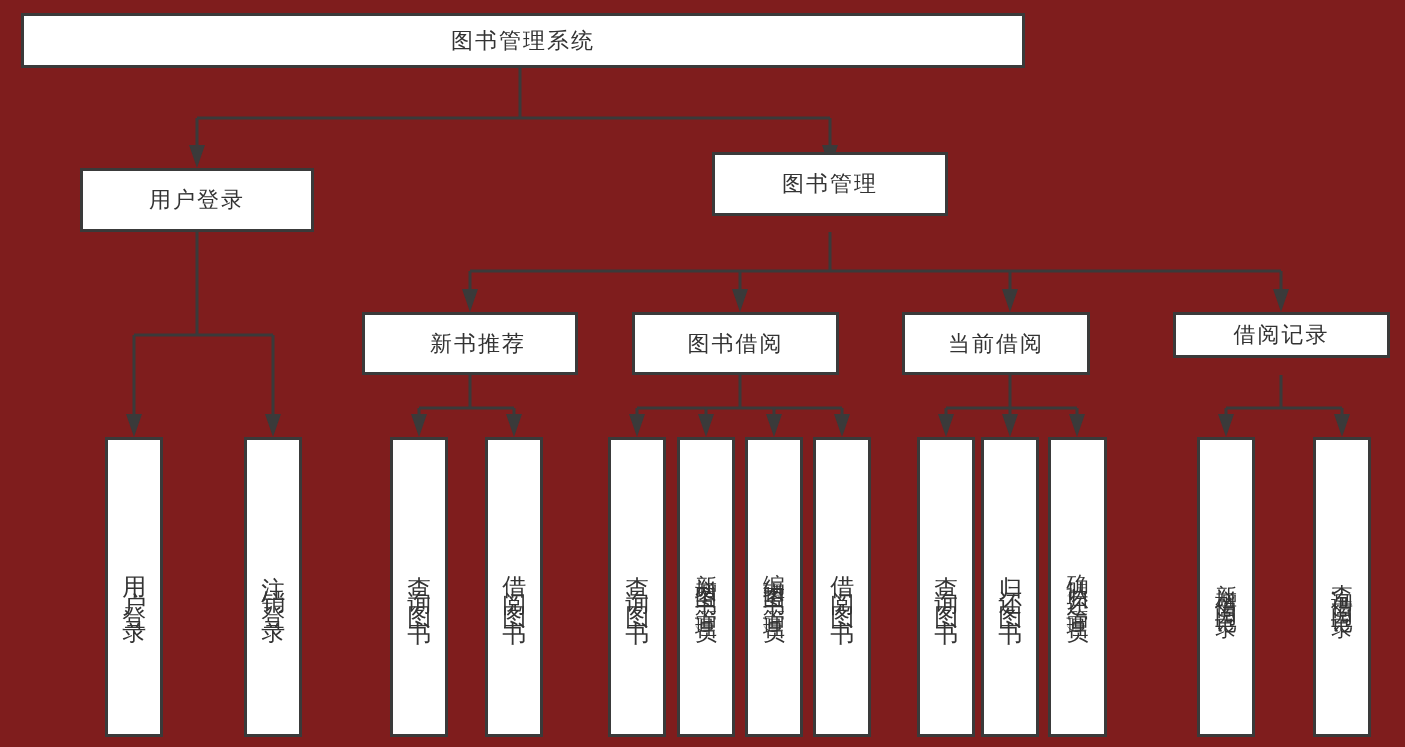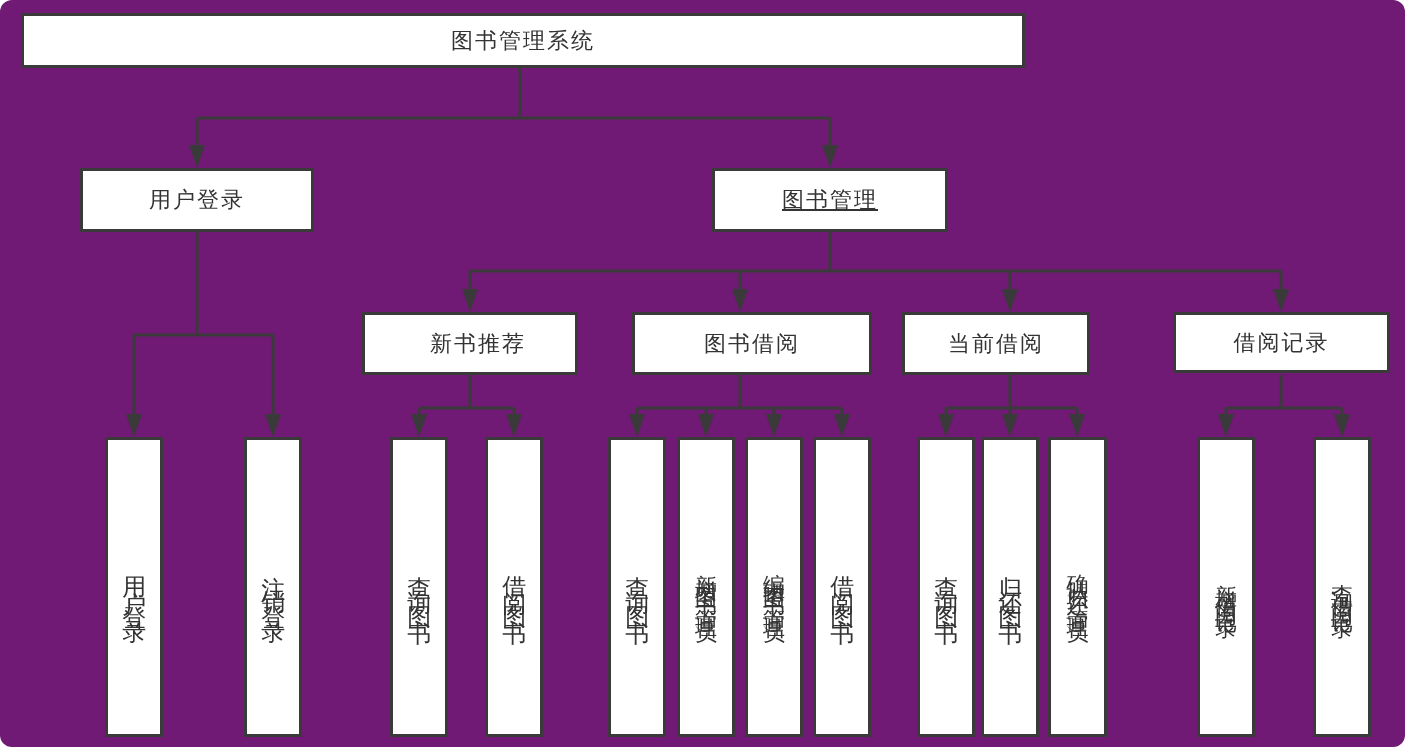--- a/index.html
+++ b/index.html
@@ -1,18 +1,18 @@
 <!DOCTYPE html>
 <html><head>
 <meta charset="utf-8">
 <style>
   html,body{margin:0;padding:0;background:#ffffff;}
   .stage{
-    position:relative;width:1405px;height:747px;background:#701a75;overflow:hidden;
-    font-family:"Liberation Sans","DejaVu Sans",sans-serif;color:#333333;border-radius:12px;
+    position:relative;width:1405px;height:747px;background:#7f1d1d;overflow:hidden;
+    font-family:"Liberation Sans","DejaVu Sans",sans-serif;color:#333333;
   }
   .connectors{position:absolute;left:0;top:0;width:1405px;height:747px;}
   .node{
     position:absolute;box-sizing:border-box;background:#ffffff;
     border:3px solid #3a3a3a;display:flex;align-items:center;justify-content:center;
     z-index:2;
   }
   .hbox span{font-size:22px;letter-spacing:2px;white-space:nowrap;}
   .vbox span{
     writing-mode:vertical-rl;text-orientation:upright;
@@ -63,34 +63,34 @@
     </g>
   </svg>
 
   <div class="node hbox" style="left:21px;top:13px;width:1004px;height:55px;">
     <span>图书管理系统</span>
   </div>
 
   <div class="node hbox" style="left:80px;top:168px;width:234px;height:64px;">
     <span>用户登录</span>
   </div>
-  <div class="node hbox" style="left:712px;top:168px;width:236px;height:64px;text-decoration:underline;">
+  <div class="node hbox" style="left:712px;top:152px;width:236px;height:64px;">
     <span>图书管理</span>
   </div>
 
   <div class="node hbox" style="left:362px;top:312px;width:216px;height:63px;padding-left:16px;">
     <span>新书推荐</span>
   </div>
-  <div class="node hbox" style="left:632px;top:312px;width:240px;height:63px;">
+  <div class="node hbox" style="left:632px;top:312px;width:207px;height:63px;">
     <span>图书借阅</span>
   </div>
   <div class="node hbox" style="left:902px;top:312px;width:188px;height:63px;">
     <span>当前借阅</span>
   </div>
-  <div class="node hbox" style="left:1173px;top:312px;width:217px;height:61px;">
+  <div class="node hbox" style="left:1173px;top:312px;width:217px;height:46px;">
     <span>借阅记录</span>
   </div>
 
   <div class="node vbox" style="left:105px;top:437px;width:58px;height:300px;">
     <span class="short">用户登录</span>
   </div>
   <div class="node vbox" style="left:244px;top:437px;width:58px;height:300px;">
     <span class="short">注销登录</span>
   </div>
 

